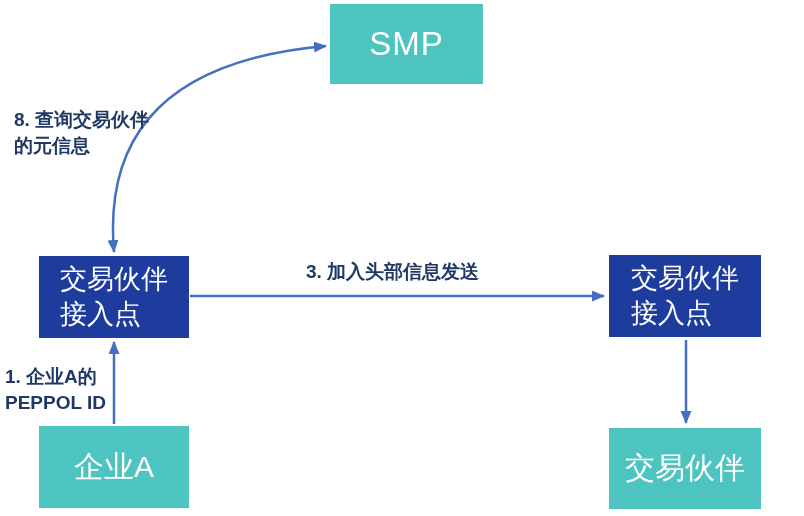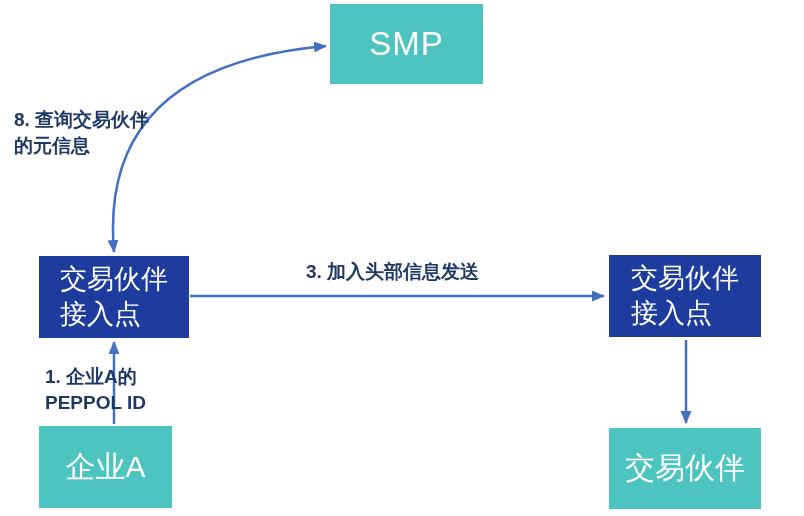--- a/index.html
+++ b/index.html
@@ -45,36 +45,36 @@
   }
   .box.zhixing {
     left: 39px; top: 256px; width: 150px; height: 82px;
     font-size: 27px; font-weight: 400; line-height: 1.3;
   }
   .box.partner-ap {
     left: 609px; top: 255px; width: 152px; height: 82px;
     font-size: 27px; font-weight: 400; line-height: 1.3;
   }
   .box.enterprise-a {
-    left: 39px; top: 426px; width: 133px; height: 82px;
+    left: 39px; top: 426px; width: 150px; height: 82px;
     font-size: 30px; font-weight: 400;
   }
   .box.partner {
     left: 609px; top: 428px; width: 152px; height: 81px;
     font-size: 30px; font-weight: 400;
   }
   .edge-label {
     position: absolute;
     color: var(--label-text);
     font-weight: 700;
     font-size: 19px;
     line-height: 1.35;
     white-space: pre-line;
   }
-  .edge-label.l1 { left: 5px;   top: 364px; margin-left: 40px; }
+  .edge-label.l1 { left: 5px;   top: 364px; }
   .edge-label.l2 { left: 14px;  top: 107px; }
   .edge-label.l3 { left: 168px; top: 145px; }
   .edge-label.l4 { left: 306px; top: 259px; }
 </style>
 </head>
 <body>
 
 <div class="canvas">
 
   <svg class="arrows" width="804" height="516" viewBox="0 0 804 516" xmlns="http://www.w3.org/2000/svg">

